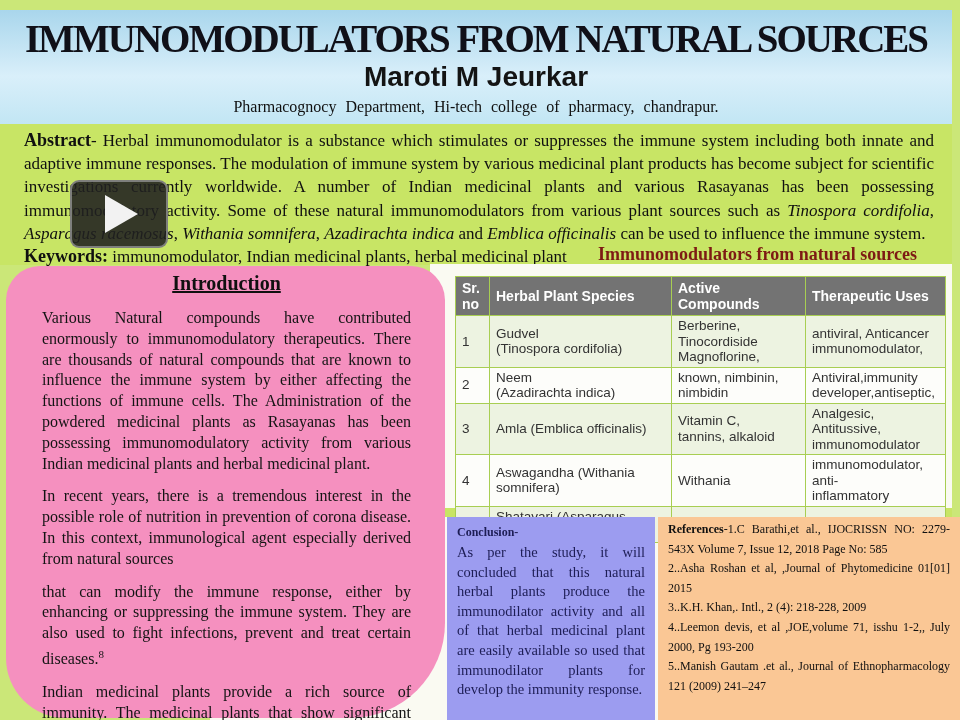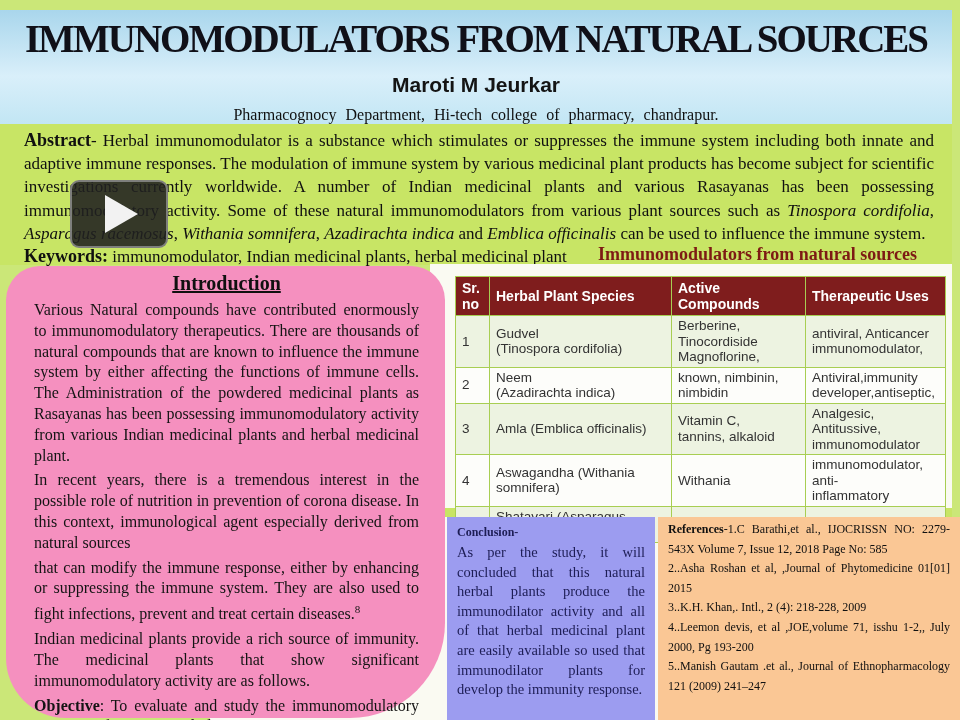--- a/index.html
+++ b/index.html
@@ -4,21 +4,21 @@
 <style>
   html,body{margin:0;padding:0;}
   .slide{position:relative;width:960px;height:720px;background:#cbe778;overflow:hidden;
          font-family:"Liberation Serif",serif;}
   .b{font-weight:bold;}
 
   
   .header{position:absolute;left:0;top:10px;width:952px;height:114px;text-align:center;
           background:linear-gradient(180deg,#a9d6ec 0%,#d9effa 58%,#c2e6f4 100%);}
   .title{margin-top:6px;font-weight:bold;font-size:39px;line-height:46px;letter-spacing:-2px;color:#101018;}
-  .author{margin-top:9px;font-family:"Liberation Sans",sans-serif;font-weight:bold;font-size:21px;line-height:28px;color:#141414;}
+  .author{margin-top:1px;font-family:"Liberation Sans",sans-serif;font-weight:bold;font-size:28px;line-height:28px;color:#141414;}
   .affil{margin-top:6px;font-size:16px;line-height:20px;word-spacing:5px;color:#101010;}
 
   
   .abstract{position:absolute;left:0;top:124px;width:952px;height:141px;background:#c8e565;
             box-sizing:border-box;padding:5px 18px 0 24px;font-size:17px;line-height:23.2px;
             text-align:justify;color:#101010;}
   .abstract .lbl{font-weight:bold;font-size:18px;text-align:center;}
   .abstract i{font-style:italic;}
   .kw{text-align:left;}
 
@@ -35,31 +35,31 @@
 
   
   .maroon-head{position:absolute;left:560px;top:244px;width:395px;text-align:center;z-index:4;
                font-weight:bold;font-size:18px;line-height:20px;color:#7d1a14;}
 
   
   .table-wrap{position:absolute;left:455px;top:276px;z-index:4;}
   table{border-collapse:collapse;table-layout:fixed;width:490px;}
   th,td{border:1.5px solid #a8ce52;box-sizing:border-box;font-family:"Liberation Sans",sans-serif;
         vertical-align:middle;white-space:pre-line;overflow:hidden;}
-  thead th{background:#7f1d1d;color:#fff;font-size:14px;font-weight:bold;text-align:left;
+  thead th{background:#737373;color:#fff;font-size:14px;font-weight:bold;text-align:left;
            line-height:16px;padding:3px 6px;}
   td{font-size:13.5px;line-height:15.5px;color:#333;padding:2px 6px;}
   tbody tr:nth-child(odd) td{background:#edf3e1;}
   tbody tr:nth-child(even) td{background:#fdfdfa;}
 
   
   .pink-panel{position:absolute;left:6px;top:266px;width:439px;height:452px;background:#f590bf;
               border-radius:34px 34px 95px 60px;box-sizing:border-box;padding:4px 22px 0 24px;z-index:5;}
   .intro-title{text-align:center;font-weight:bold;font-size:20px;line-height:26px;text-decoration:underline;color:#101010;}
-  .pink-panel p{margin:4px;font-size:16px;line-height:20.8px;text-align:justify;color:#141414;}
+  .pink-panel p{margin:12px;font-size:16px;line-height:20.8px;text-align:justify;color:#141414;}
   sup{font-size:11px;}
 
   
   .conclusion{position:absolute;left:447px;top:517px;width:208px;height:203px;background:#9c9cf0;
               box-sizing:border-box;padding:5px 10px;z-index:4;color:#1d1d55;}
   .conclusion .hd{font-weight:bold;font-size:12px;line-height:21px;}
   .conclusion .bd{font-size:14.5px;line-height:19.6px;text-align:justify;}
 
   
   .references{position:absolute;left:658px;top:517px;width:302px;height:203px;background:#fac795;

